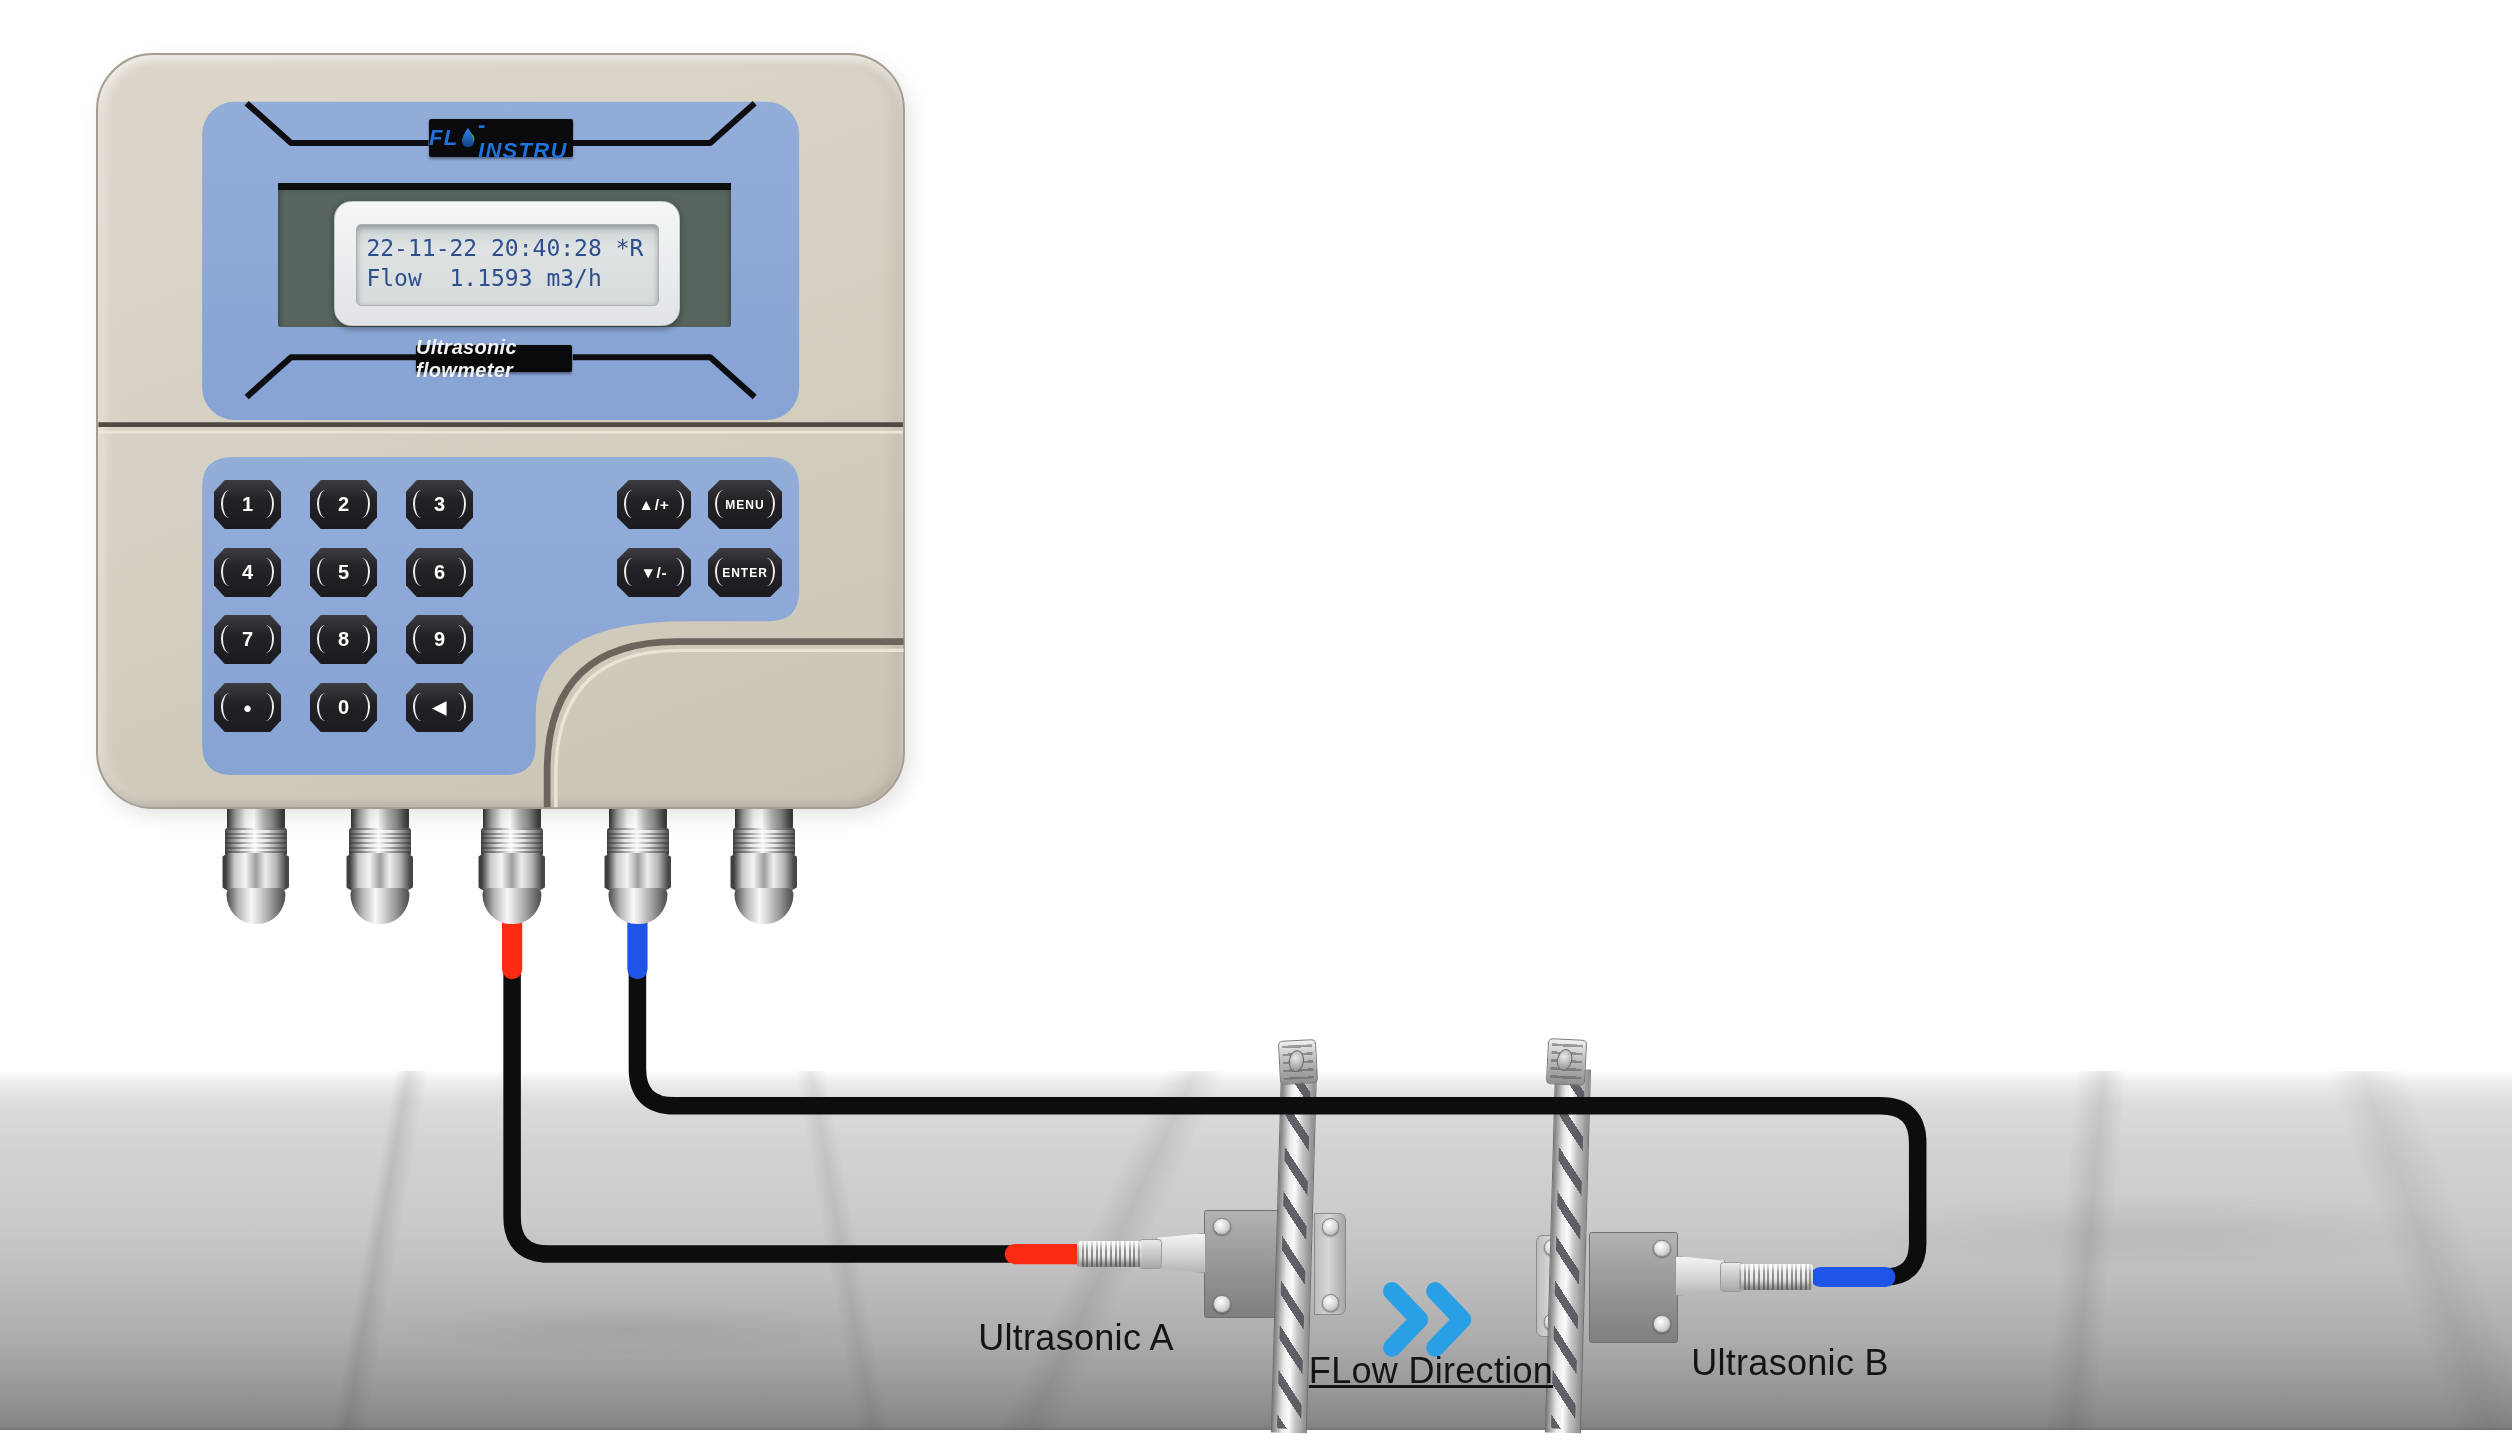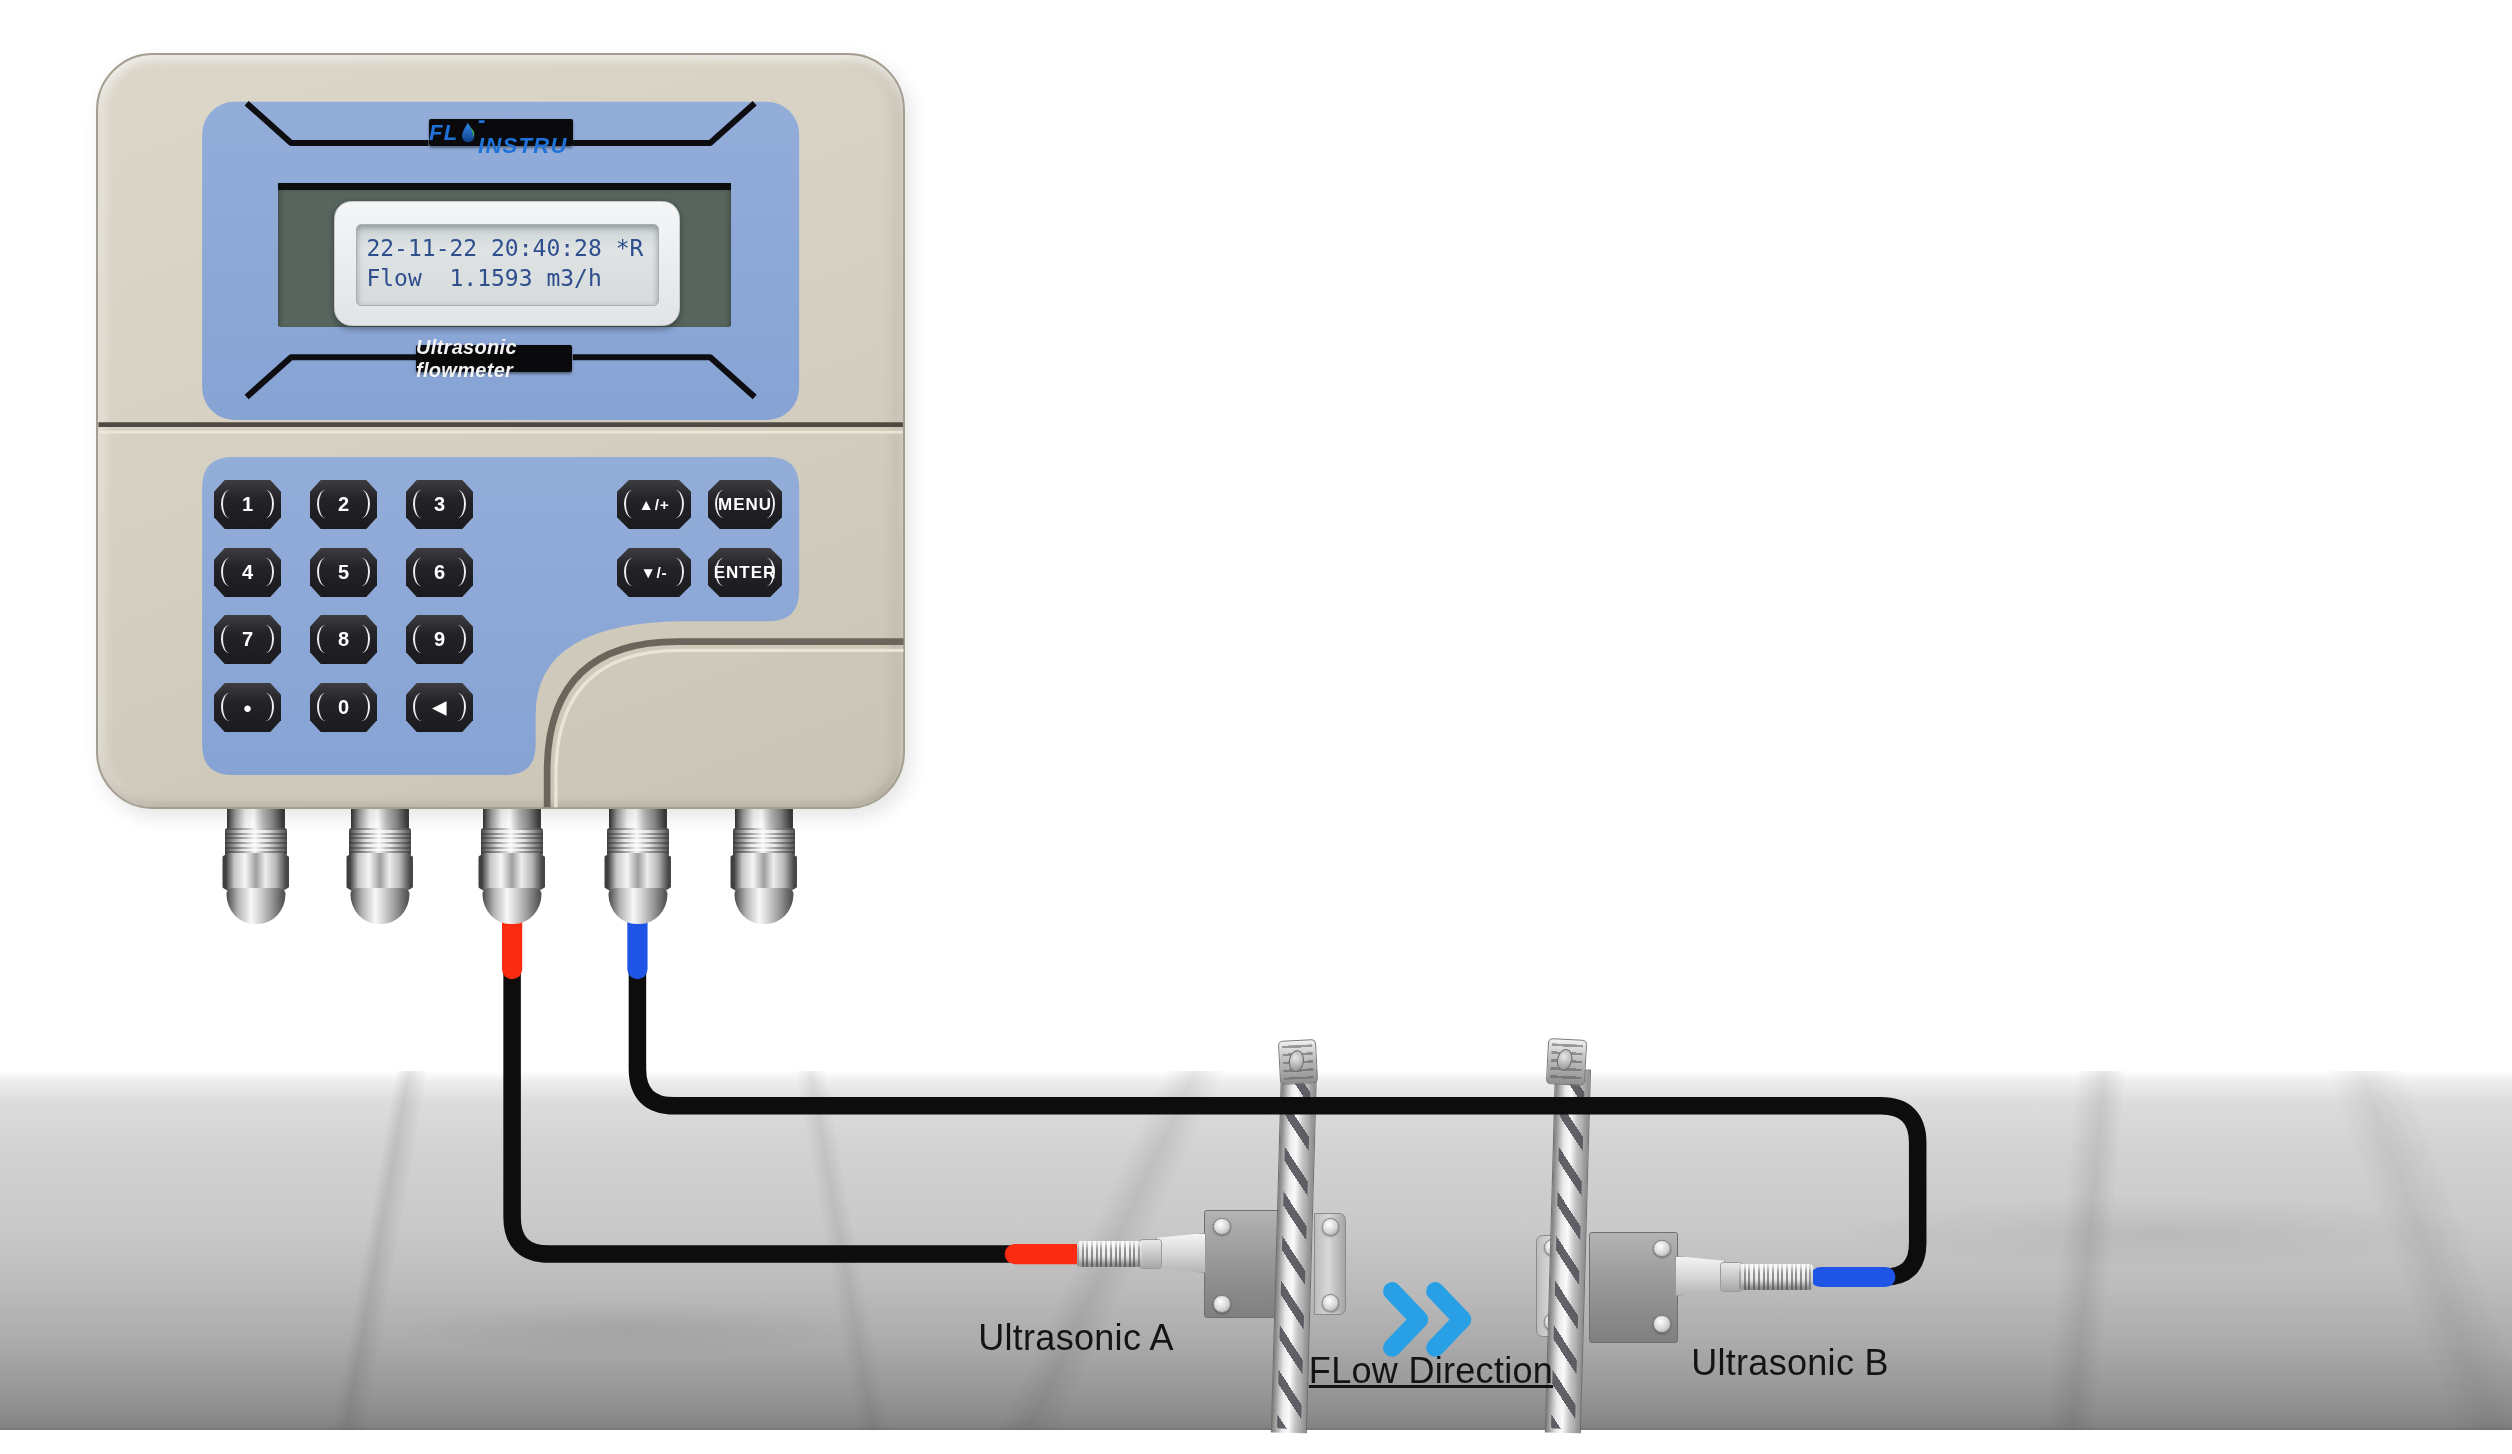--- a/index.html
+++ b/index.html
@@ -73,37 +73,37 @@
   #bezel{left:334px;top:201px;width:346px;height:125px;z-index:12;border-radius:17.5px;
     background:linear-gradient(180deg,#f5f6f8,#e1e3e7);border:1.3px solid #c6c8cc;
     box-shadow:0 2.7px 6.7px rgba(0,0,0,.35);}
   #lcdscreen{left:356px;top:224px;width:303px;height:82px;z-index:12;border-radius:5px;
     background:linear-gradient(180deg,#ccd3d5,#dfe3e3 30%,#d5dadb);border:1.3px solid #a9b0b5;
     box-shadow:inset 0 2.7px 6px rgba(0,0,0,.3);
     font-family:"DejaVu Sans Mono",monospace;font-size:23px;line-height:30px;color:#2e4e8e;
     padding:8px 0 0 9.4px;white-space:pre;}
   .badge{z-index:12;display:flex;align-items:center;justify-content:center;background:#0a0a0d;border-radius:2px;
     box-shadow:0 1.3px 2.7px rgba(0,0,0,.4);}
-  #logo-badge{left:429px;top:119px;width:144px;height:27px;align-items:center;}
+  #logo-badge{left:429px;top:119px;width:144px;height:38px;align-items:center;}
   .logo-text{color:#1e72da;font-weight:bold;font-style:italic;font-size:22px;letter-spacing:1.3px;}
   #model-badge{left:416px;top:345px;width:156px;height:27px;}
   #model-badge span{color:#f2f2f2;font-weight:bold;font-style:italic;font-size:20px;letter-spacing:0.3px;}
 
   
   .key{z-index:13;width:67px;height:49px;display:flex;align-items:center;justify-content:center;
     background:linear-gradient(180deg,#3c3c41,#232327 40%,#1b1b1f);
     clip-path:polygon(16% 0,84% 0,100% 24%,100% 76%,84% 100%,16% 100%,0 76%,0 24%);
     filter:drop-shadow(2px 2.7px 2px rgba(20,25,60,.45));}
   .key .klabel{color:#ffffff;font-weight:bold;font-size:20px;}
   .key .kb{position:absolute;top:10px;width:10px;height:28px;}
   .key .kb-l{left:7.4px;border-left:2px solid rgba(250,250,250,.95);border-radius:10px 0 0 10px / 16px 0 0 16px;}
   .key .kb-r{right:7.4px;border-right:2px solid rgba(250,250,250,.95);border-radius:0 10px 10px 0 / 0 16px 16px 0;}
   .key-fn{width:74px;}
   .key-fn .klabel{font-size:15.5px;letter-spacing:0.7px;}
-  .key-fn.key-txt .klabel{font-size:17px;letter-spacing:1px;}
+  .key-fn.key-txt .klabel{font-size:12px;letter-spacing:1px;}
   .key-dot .klabel{font-size:15px;}
   .key-back .klabel{font-size:17.5px;}
 
   
   .gtab{z-index:9;background:#121212;border-radius:0 0 4px 4px;}
   .gland{z-index:9;width:67px;height:119px;}
   .gland>div{position:absolute;left:50%;transform:translateX(-50%);}
   .g-neck{top:0;width:58px;height:24px;border-radius:3.4px;
     background:linear-gradient(90deg,#2f2f2f,#9a9a9a 14%,#f2f2f2 32%,#ffffff 46%,#b9b9b9 62%,#8a8a8a 78%,#3c3c3c 96%);}
   .g-rib{top:21.6px;width:62px;height:28px;border-radius:2.7px;

